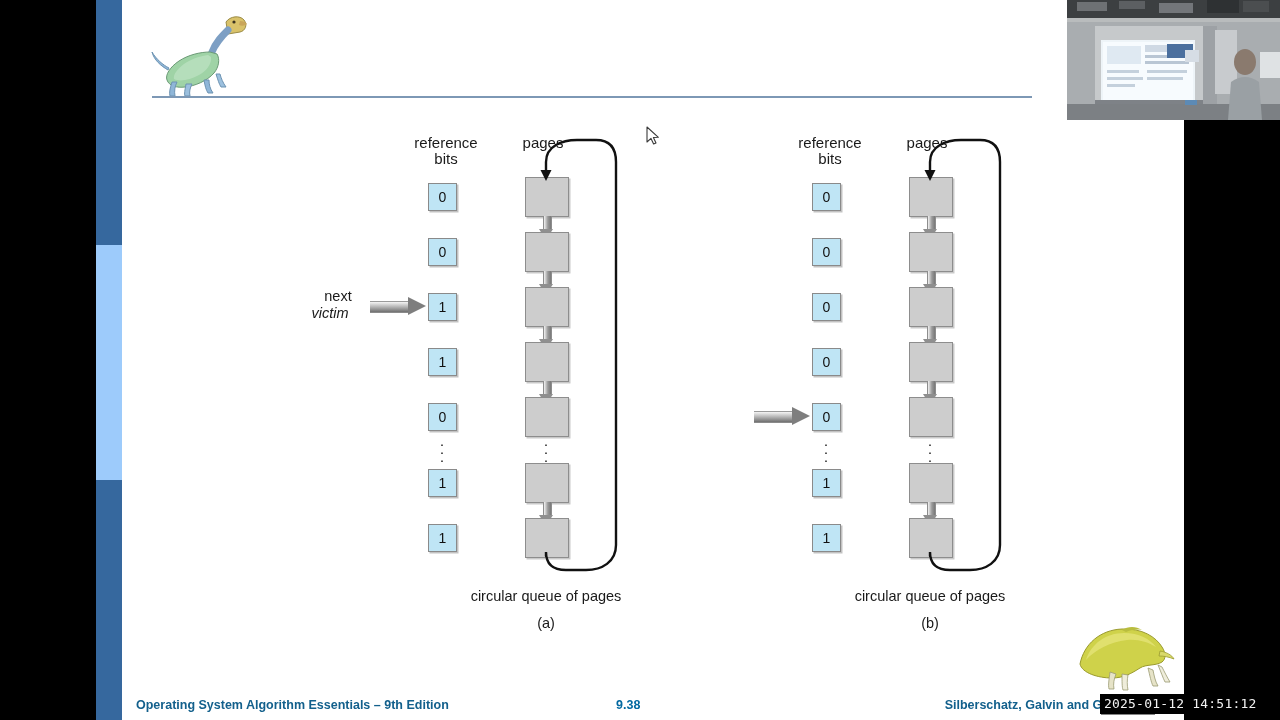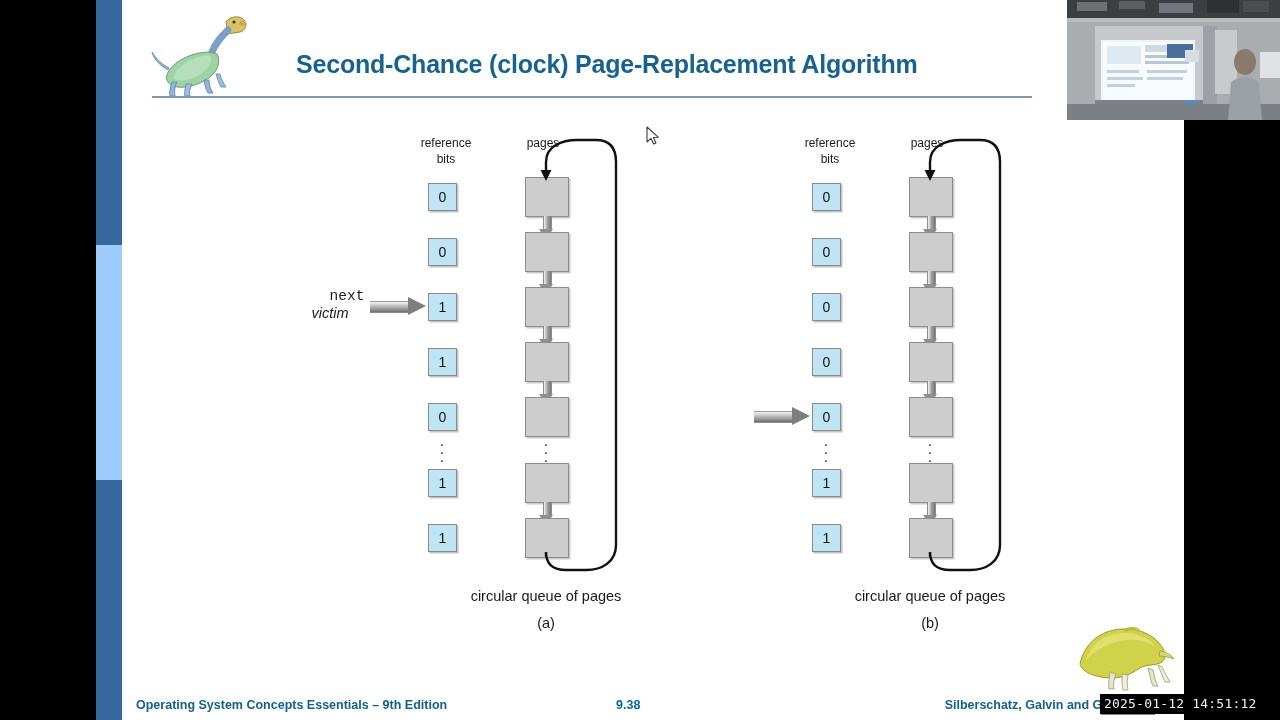--- a/index.html
+++ b/index.html
@@ -36,21 +36,21 @@
     background:#7d98b5;
   }
 
   
   #figure{position:absolute;left:0;top:0;width:1088px;height:720px;}
 
   .fig-label{
     position:absolute;color:#1a1a1a;font-size:14.5px;
     text-align:center;line-height:16px;white-space:nowrap;
   }
-  .col-head{font-size:12px;}
+  .col-head{font-size:15px;}
 
   
   .refbit{
     position:absolute;width:27px;height:26px;
     background:#bfe5f5;border:1.5px solid #8a8a8a;
     box-shadow:1.5px 1.5px 0 rgba(120,120,120,.45);
     color:#111;font-size:14px;line-height:26px;text-align:center;
   }
   
   .pagebox{
@@ -145,30 +145,29 @@
         <path d="M62 44c-10 0-22 3-31 9-9 6-14 14-12 19 2 6 10 8 18 7 10-1 22-6 29-14 5-6 6-14 3-19z" fill="#9fd3a6" stroke="#6b9a76" stroke-width="1"></path>
         <path d="M60 47c-8 1-17 4-24 9-7 5-11 11-10 15 6 3 16 1 25-4 8-4 13-12 12-18z" fill="#bfe3c4" opacity=".7"></path>
         <path d="M20 62C13 58 6 52 4 44c4 7 11 13 17 16z" fill="#8fb6d8" stroke="#6d93b2" stroke-width="1"></path>
         <path d="M24 74c-2 6-3 11-2 14h5c-1-5 0-10 2-14z" fill="#8fb6d8" stroke="#6d93b2" stroke-width="1"></path>
         <path d="M38 76c-1 6-2 10-1 12h5c-1-4 0-8 2-12z" fill="#9cc0de" stroke="#6d93b2" stroke-width="1"></path>
         <path d="M56 72c1 6 2 10 4 13h5c-3-4-4-9-4-13z" fill="#8fb6d8" stroke="#6d93b2" stroke-width="1"></path>
         <path d="M68 66c2 6 3 10 5 13h5c-3-4-5-9-6-13z" fill="#9cc0de" stroke="#6d93b2" stroke-width="1"></path>
       </g>
     </svg>
 
-    <div id="title">Second-Chance (clock) Page-Replacement Algorithm</div>
     <div id="title-rule"></div>
 
     <div id="figure">
 
       <div class="fig-label col-head" style="left:302px;top:135px;width:96px;">reference</div>
       <div class="fig-label col-head" style="left:302px;top:151px;width:96px;">bits</div>
       <div class="fig-label col-head" style="left:406px;top:135px;width:82px;">pages</div>
 
-      <div class="fig-label" style="left:215px;top:288px;width:72px;font-family:Liberation Mono, monospace;">next</div>
+      <div class="fig-label" style="left:206px;top:288px;width:72px;">next</div>
       <div class="fig-label" style="left:198px;top:305px;width:72px;font-style:italic;">victim</div>
 
       <div class="harrow" style="left:274px;top:297px;">
         <div class="shaft"></div>
           <div class="head"></div>
       </div>
 
       <div class="refbit" style="left:332px;top:183px;">0</div>
       <div class="refbit" style="left:332px;top:238px;">0</div>
       <div class="refbit" style="left:332px;top:293px;">1</div>
@@ -294,21 +293,21 @@
       <path d="M14 42c5-16 20-27 38-27 15 0 26 6 32 14-8-5-18-8-29-7-17 2-32 10-41 20z" fill="#e4e477" opacity=".8"></path>
       <path d="M50 12c6-4 14-4 20 0-5-1-12 0-16 2z" fill="#b9bd3e"></path>
       <path d="M88 33c6 1 12 4 14 8-5-2-10-3-15-3z" fill="#d9d96a" stroke="#9a9a2e" stroke-width=".8"></path>
       <path d="M38 54c-1 8-2 13-1 17h5c-1-5 0-10 2-15z" fill="#e6e3c8" stroke="#9a9a72" stroke-width=".8"></path>
       <path d="M50 56c0 8 0 13 1 16h5c-1-5-1-10 0-15z" fill="#efeddb" stroke="#9a9a72" stroke-width=".8"></path>
       <path d="M76 50c2 8 3 14 5 18h5c-3-5-4-11-5-16z" fill="#e6e3c8" stroke="#9a9a72" stroke-width=".8"></path>
       <path d="M86 47c3 7 5 13 7 17h5c-3-5-6-11-8-15z" fill="#efeddb" stroke="#9a9a72" stroke-width=".8"></path>
     </svg>
 
     <div id="footer-left">
-      <span>Operating System Concepts Essentials – 9th Edition</span>
+      <span>Operating System Algorithm Essentials – 9th Edition</span>
     </div>
     <div id="footer-page">9.38</div>
     <div id="footer-right">Silberschatz, Galvin and Gagne ©2013</div>
   </div>
 
   <div id="webcam">
     <svg viewBox="0 0 213 120" width="213" height="120">
       <rect x="0" y="0" width="213" height="120" fill="#8e9296"></rect>
       <rect x="0" y="0" width="213" height="22" fill="#3c3f41"></rect>
       <rect x="10" y="2" width="30" height="9" fill="#6e7174"></rect>

